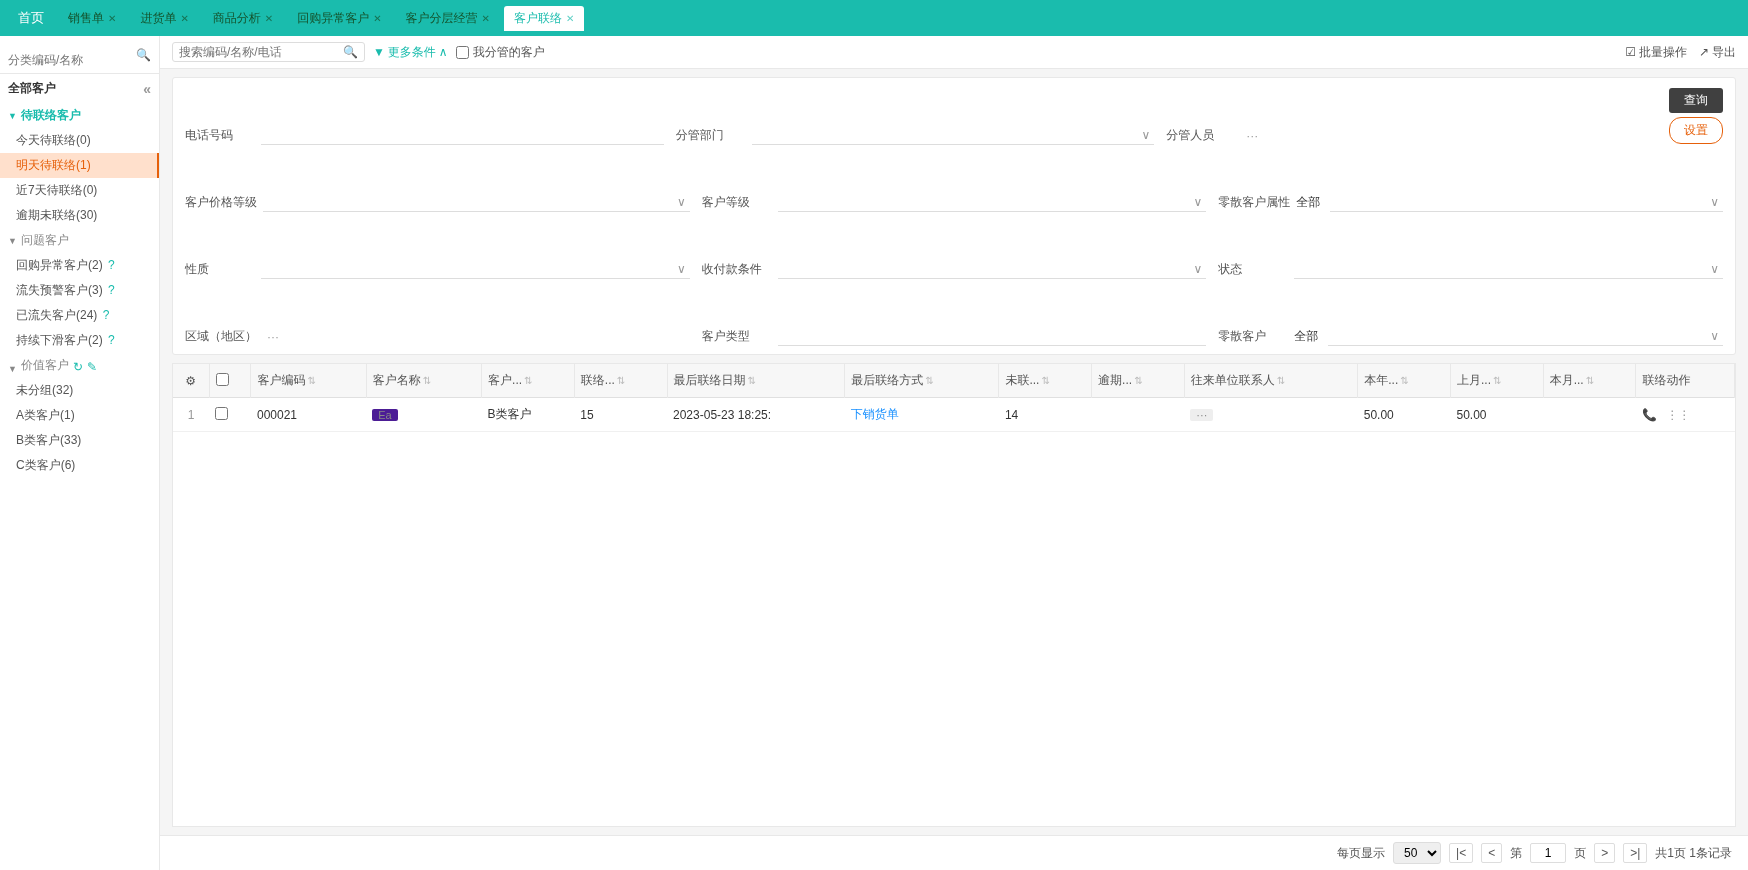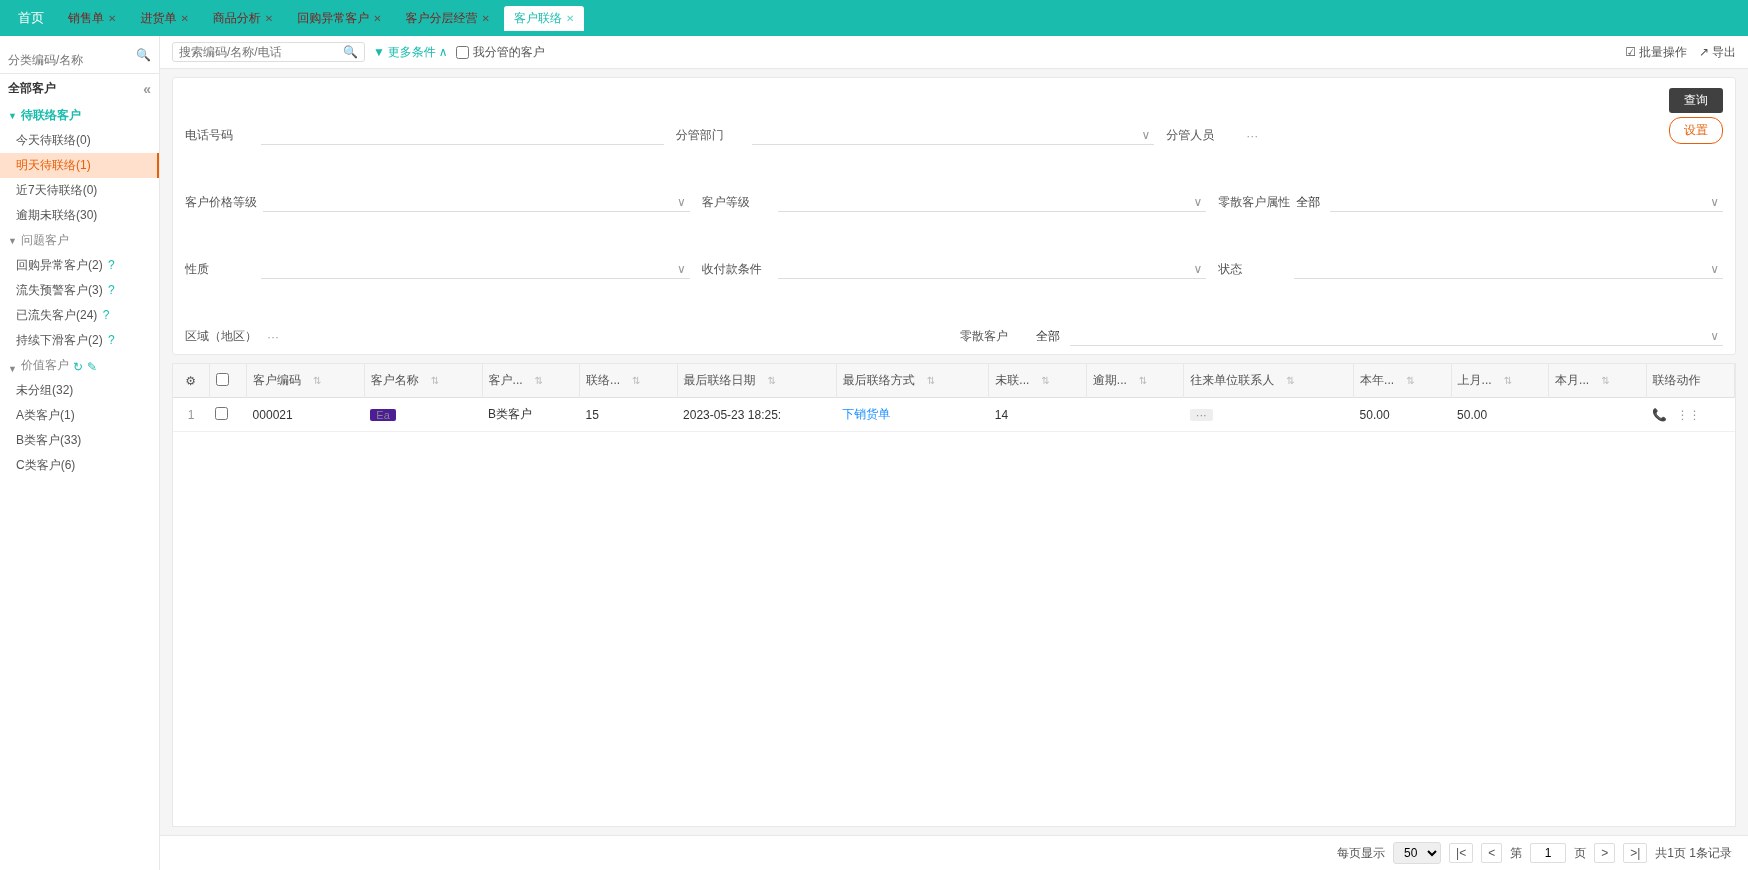--- a/index.html
+++ b/index.html
@@ -8,21 +8,21 @@
     
     .top-nav {
       display: flex;
       align-items: center;
       background: #1abcad;
       height: 36px;
       padding: 0 8px;
       gap: 4px;
     }
     .nav-item {
-      color: #7f1d1d;
+      color: #14532d;
       padding: 4px 10px;
       border-radius: 3px 3px 0 0;
       cursor: pointer;
       font-size: 13px;
       white-space: nowrap;
       display: flex; align-items: center; gap: 4px;
     }
     .nav-item.active {
       background: #fff;
       color: #1abcad;
@@ -295,21 +295,21 @@
       color: #555;
     }
     .page-input {
       width: 36px;
       border: 1px solid #ddd;
       border-radius: 2px;
       text-align: center;
       padding: 2px 4px;
       font-size: 12px;
     }
-    .col-with-sort { display: flex; align-items: center; gap: 12px; cursor: pointer; }
+    .col-with-sort { display: flex; align-items: center; gap: 2px; cursor: pointer; }
     .sort-icon { color: #bbb; font-size: 10px; }
   </style>
 </head>
 <body>
 
 <div class="top-nav">
   <div class="nav-home">首页</div>
   <div class="nav-item">
     <span>销售单</span>
     <span class="close-x">✕</span>
@@ -501,20 +501,24 @@
             <span></span>
             <span class="arrow">∨</span>
           </div>
         </div>
       </div>
 
       <div class="filter-row" style="margin-bottom:0;">
         <div class="filter-field">
           <span class="filter-label">区域（地区）</span>
           <span class="filter-dots">···</span>
+        </div>
+        <div class="filter-field">
+          <span class="filter-label">客户类型</span>
+          <input class="filter-input" type="text" style="">
         </div>
         <div class="filter-field">
           <span class="filter-label">零散客户</span>
           <span style="color:#333;">全部</span>
           <div class="filter-select" style="flex:1; margin-left:4px;">
             <span></span>
             <span class="arrow">∨</span>
           </div>
         </div>
       </div>

